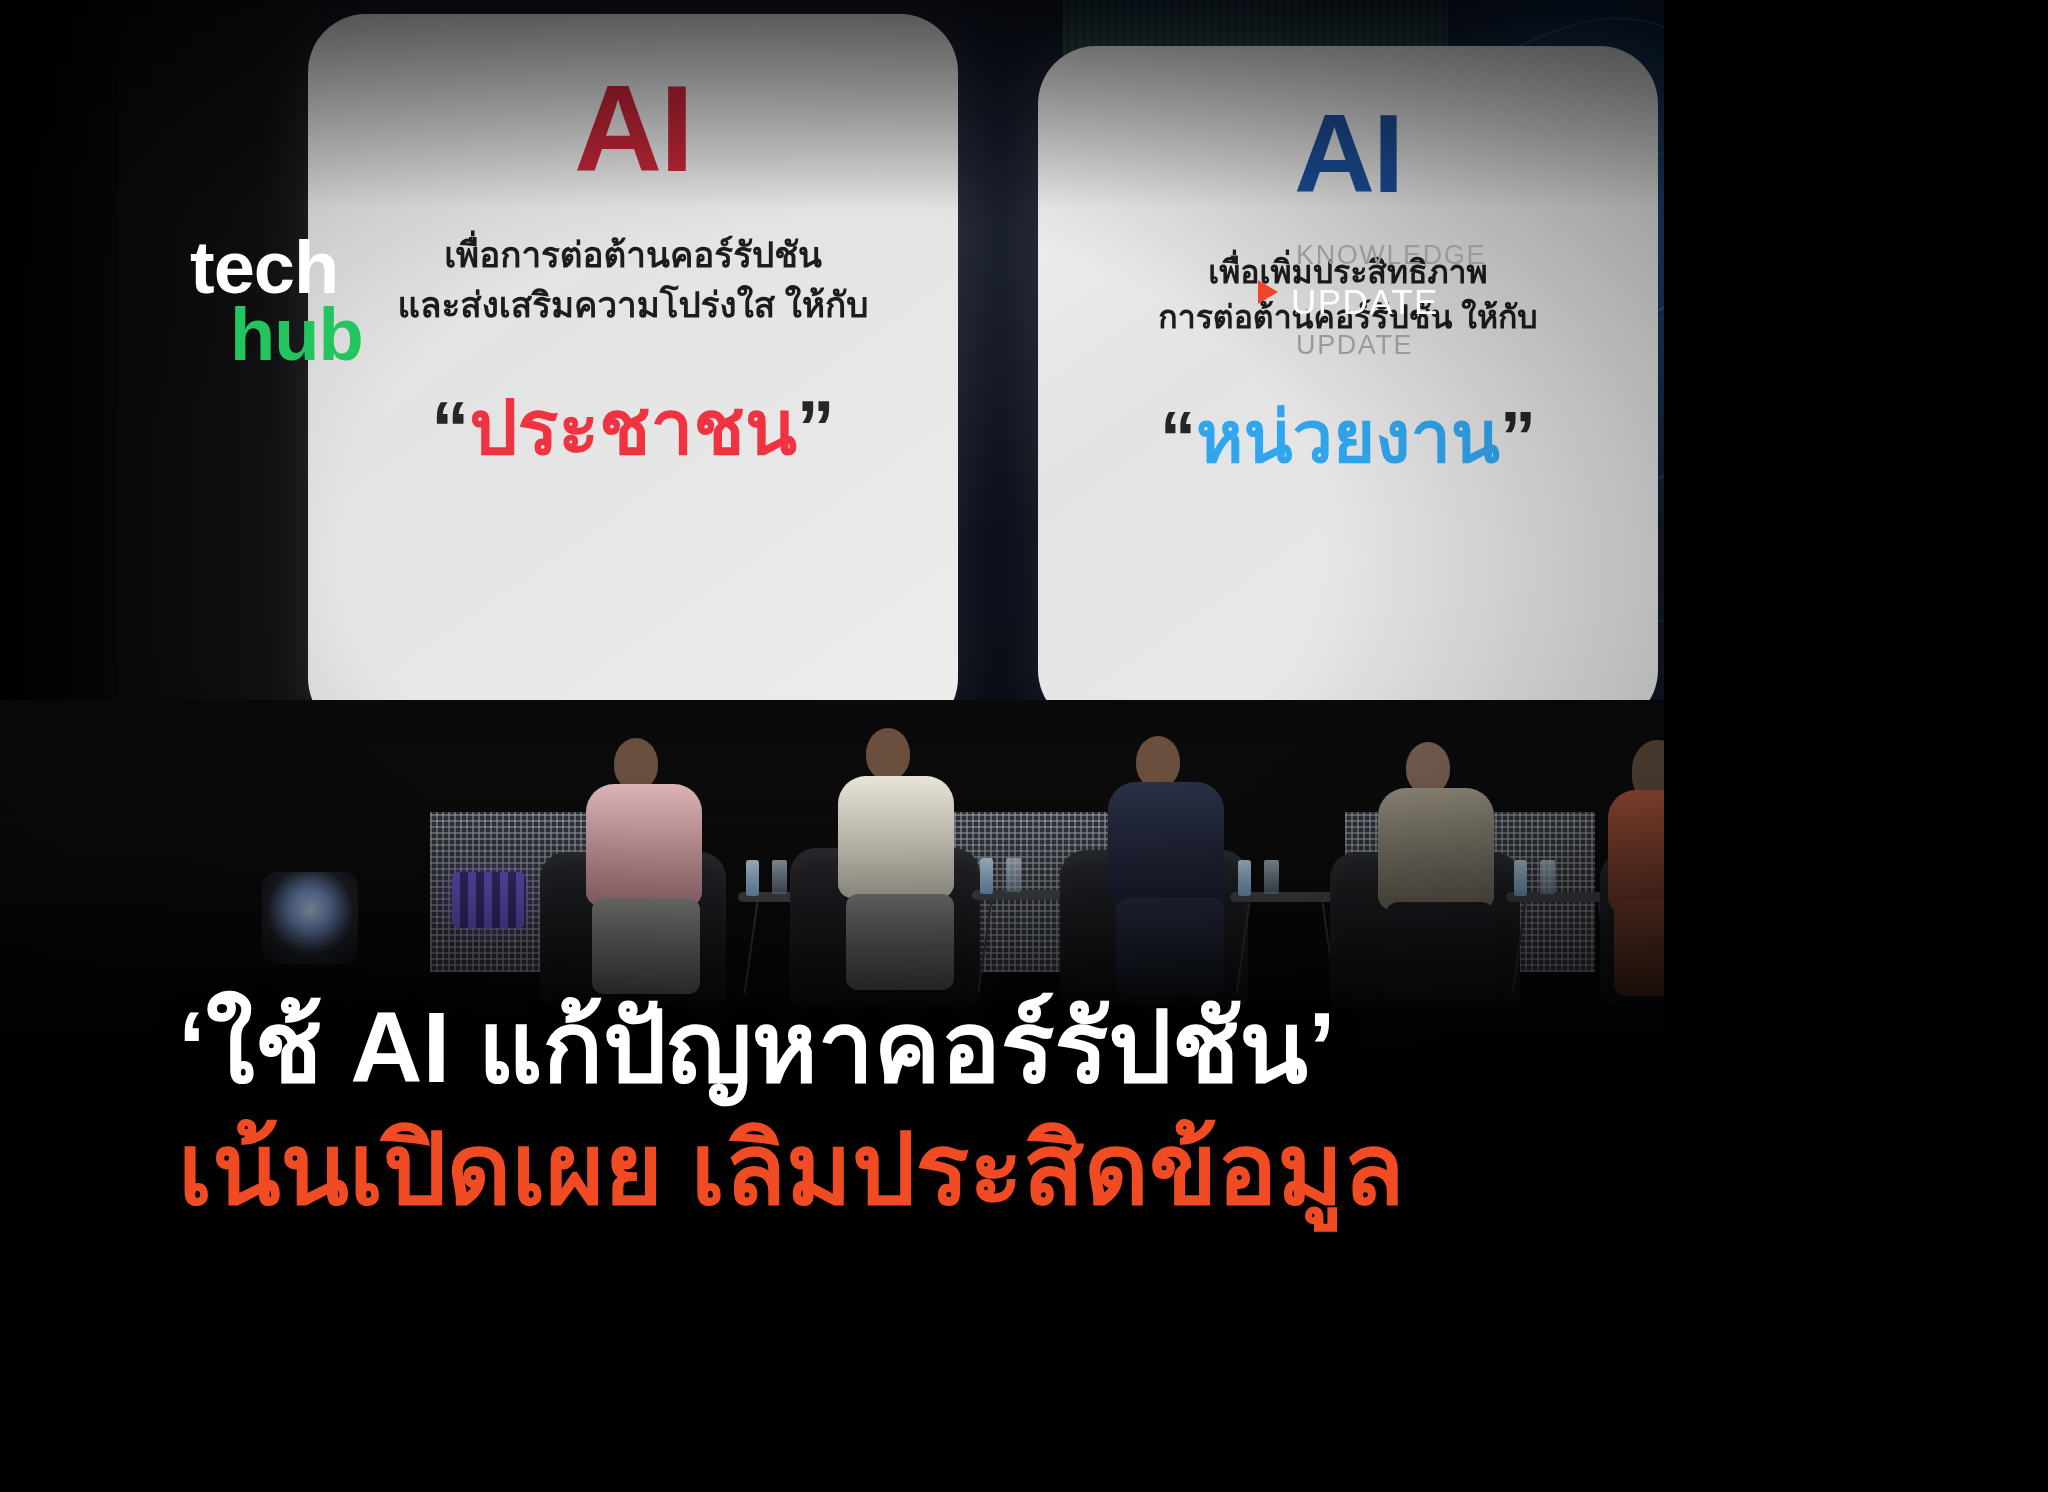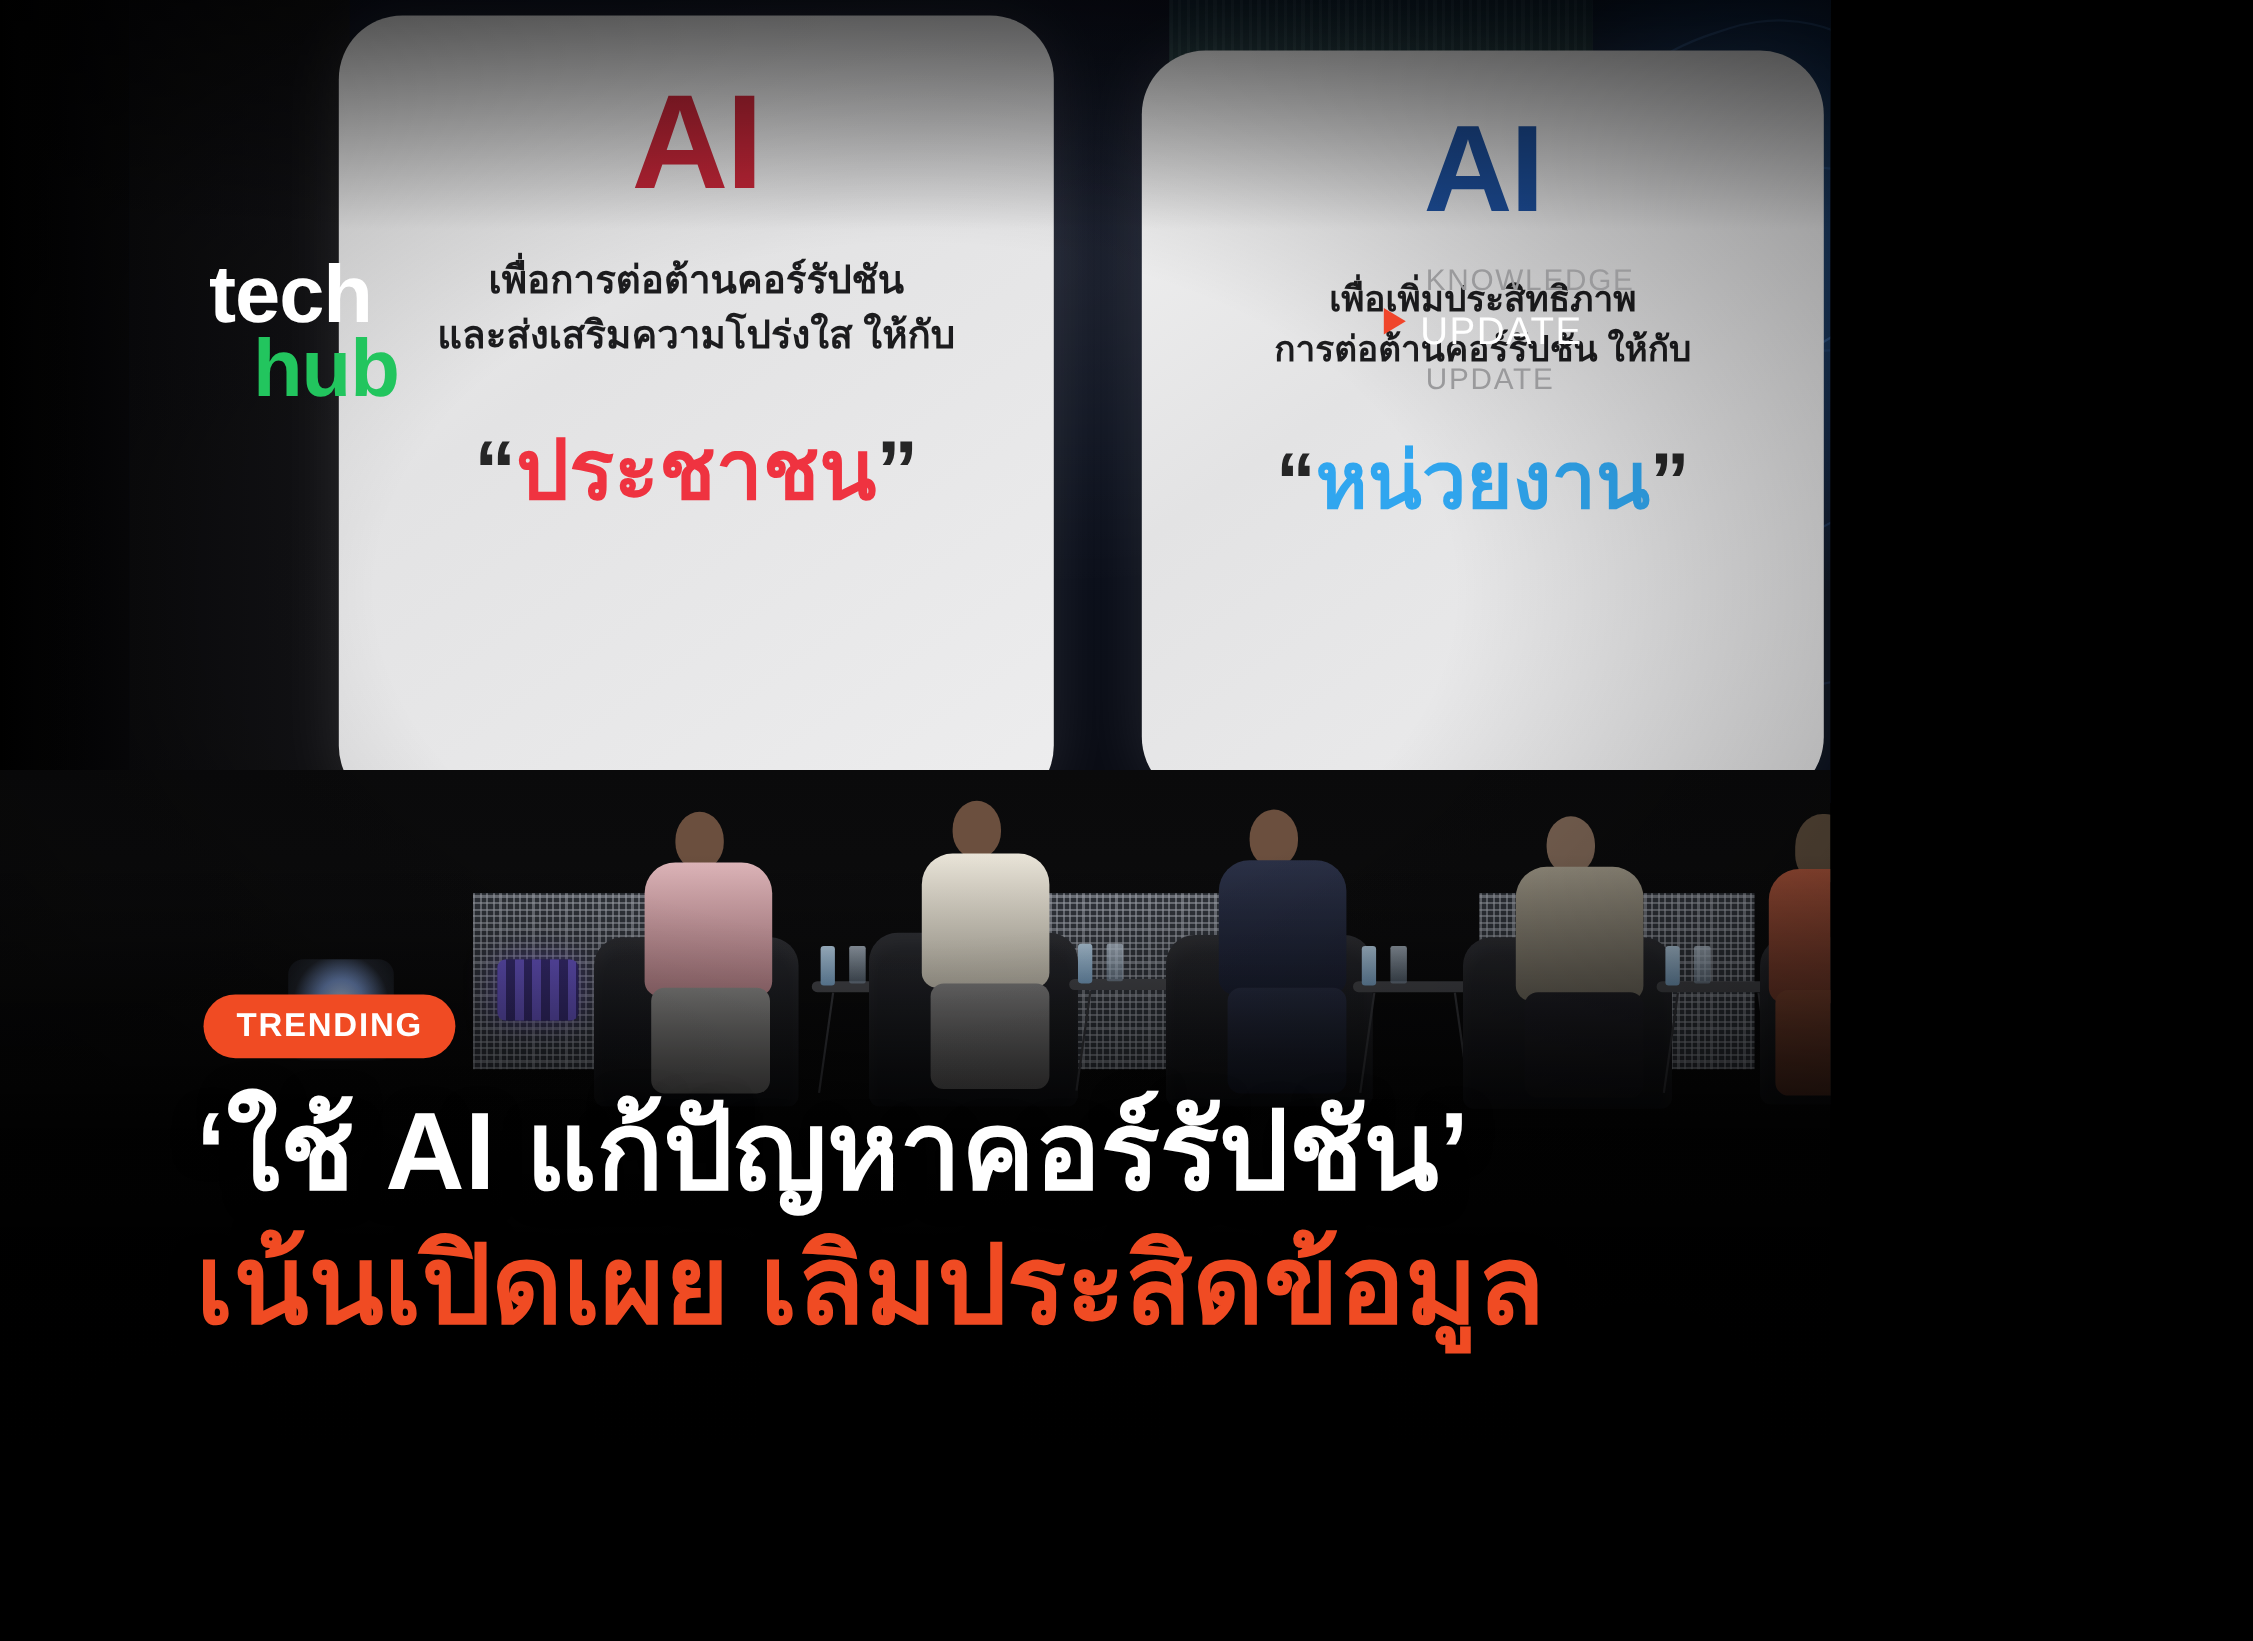--- a/index.html
+++ b/index.html
@@ -409,20 +409,19 @@
 
   <nav class="catnav">
     <span class="cat">KNOWLEDGE</span>
     <div class="cat-row">
       <span class="nav-arrow"></span>
       <span class="cat active">UPDATE</span>
     </div>
     <span class="cat">UPDATE</span>
   </nav>
 
-  <div class="badge">TRENDING</div>
 
   <div class="headline">
     <span class="hl-line hl-1">‘ใช้ AI แก้ปัญหาคอร์รัปชัน’</span>
     <span class="hl-line hl-2">เน้นเปิดเผย เลิมประสิดข้อมูล</span>
   </div>
 
 </div>
 
 </body></html>

